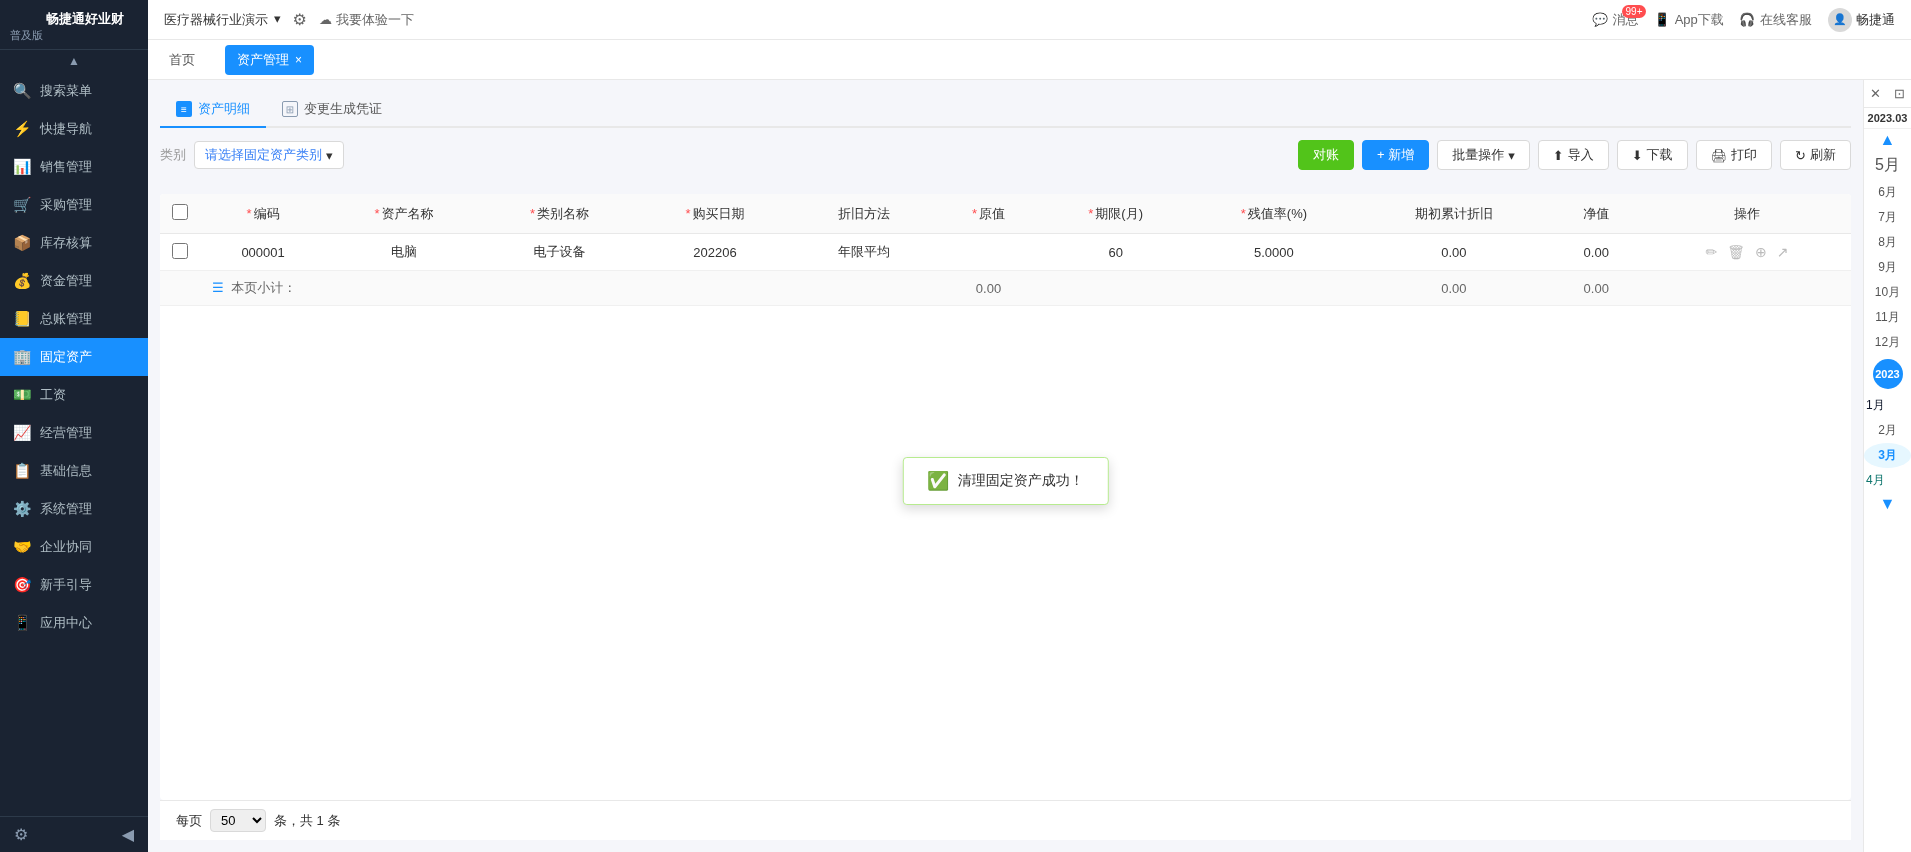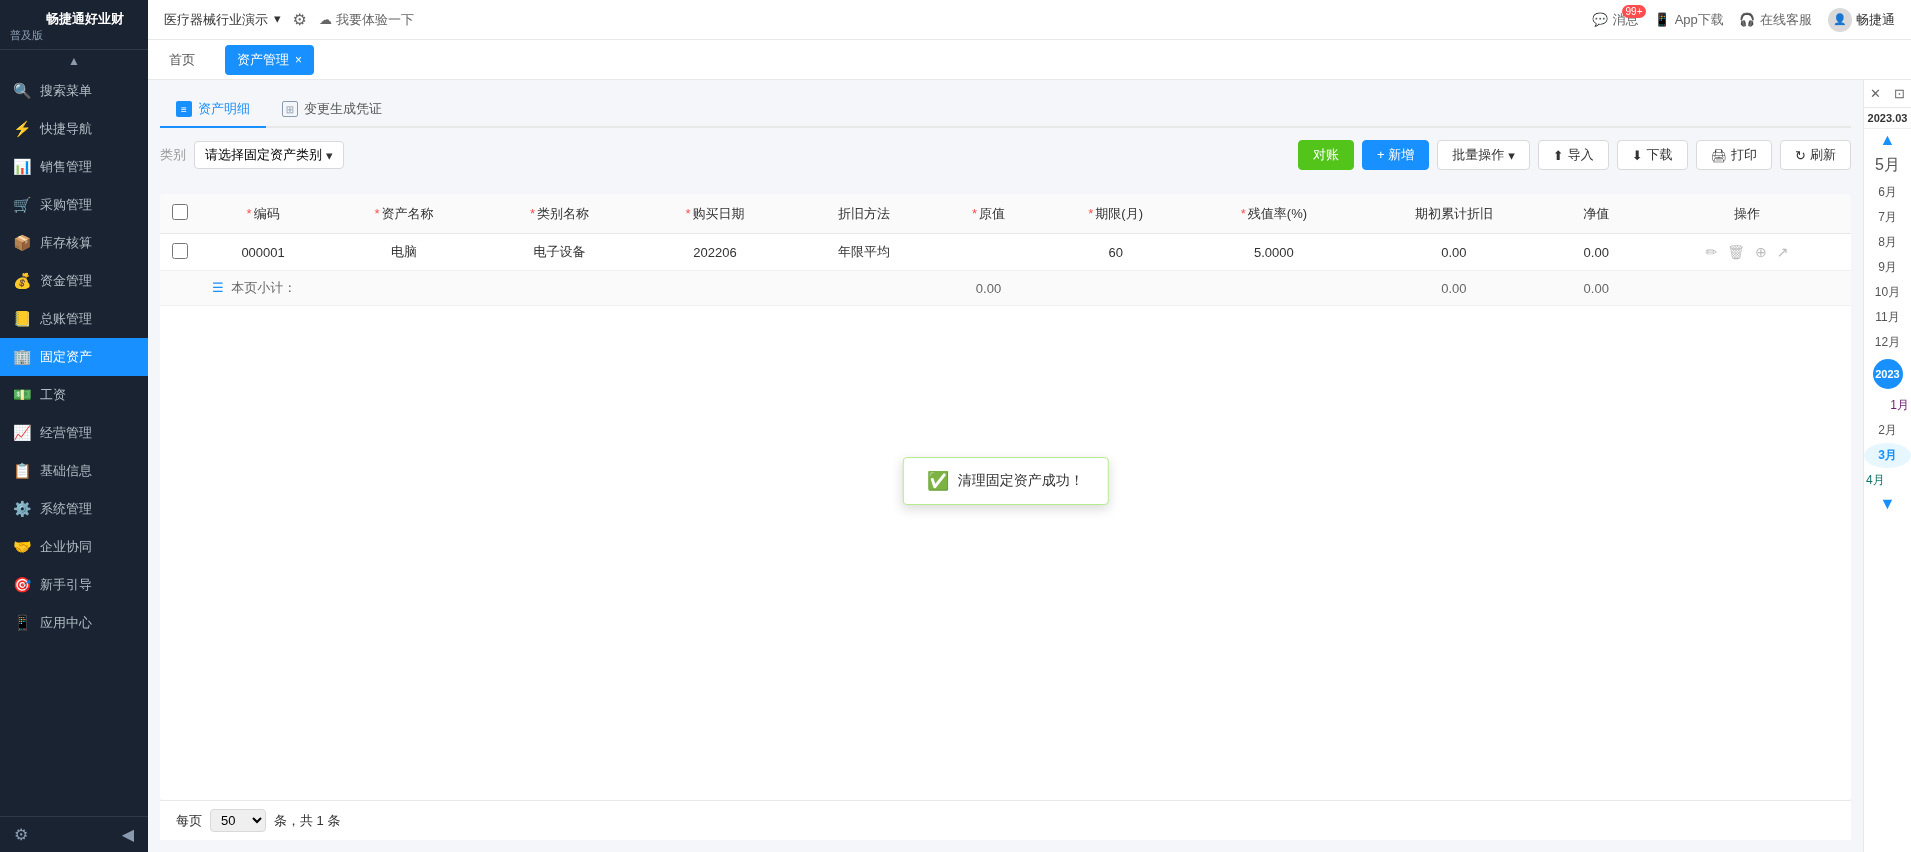--- a/index.html
+++ b/index.html
@@ -219,21 +219,21 @@
           <span class="inner-tab-icon2">⊞</span>
           <span>变更生成凭证</span>
         </div>
       </div>
 
       <div class="toolbar">
         <div class="toolbar-left">
           <div class="category-select">
             <span class="select-label">类别</span>
             <div class="select-filter">
-              <span style="color:#000000;">请选择固定资产类别</span>
+              <span style="color:#3b82f6;">请选择固定资产类别</span>
               <span style="margin-left:auto;">▾</span>
             </div>
           </div>
         </div>
         <div class="toolbar-right">
           <button class="btn btn-green">对账</button>
           <button class="btn btn-primary">+ 新增</button>
           <button class="btn btn-batch">
             <span>批量操作</span>
             <span>▾</span>
@@ -340,21 +340,21 @@
         <span style="color:#1890ff;cursor:pointer;font-size:16px;padding:2px;">▲</span>
         <div style="text-align:center;padding:4px 2px;font-size:16px;color:#555;cursor:pointer;width:100%;">5月</div>
         <div style="text-align:center;padding:4px 2px;font-size:12px;color:#555;cursor:pointer;width:100%;">6月</div>
         <div style="text-align:center;padding:4px 2px;font-size:12px;color:#555;cursor:pointer;width:100%;">7月</div>
         <div style="text-align:center;padding:4px 2px;font-size:12px;color:#555;cursor:pointer;width:100%;">8月</div>
         <div style="text-align:center;padding:4px 2px;font-size:12px;color:#555;cursor:pointer;width:100%;">9月</div>
         <div style="text-align:center;padding:4px 2px;font-size:12px;color:#555;cursor:pointer;width:100%;">10月</div>
         <div style="text-align:center;padding:4px 2px;font-size:12px;color:#555;cursor:pointer;width:100%;">11月</div>
         <div style="text-align:center;padding:4px 2px;font-size:12px;color:#555;cursor:pointer;width:100%;">12月</div>
         <div style="background:#1890ff;color:#fff;border-radius:50%;width:30px;height:30px;display:flex;align-items:center;justify-content:center;font-size:11px;font-weight:bold;margin:4px auto;cursor:pointer;">2023</div>
-        <div style="text-align:right;padding:4px 2px;font-size:12px;color:#701a75;cursor:pointer;width:100%;">1月</div>
+        <div style="text-align:left;padding:4px 2px;font-size:12px;color:#0f172a;cursor:pointer;width:100%;">1月</div>
         <div style="text-align:center;padding:4px 2px;font-size:12px;color:#555;cursor:pointer;width:100%;">2月</div>
         <div style="text-align:center;padding:4px 2px;font-size:12px;color:#1890ff;background:#e6f7ff;border-radius:50%;font-weight:bold;cursor:pointer;width:100%;">3月</div>
         <div style="text-align:left;padding:4px 2px;font-size:12px;color:#0f766e;cursor:pointer;width:100%;">4月</div>
         <span style="color:#1890ff;cursor:pointer;font-size:16px;padding:2px;">▼</span>
       </div>
     </div>
   </div>
 </div>
 
 </body></html>

